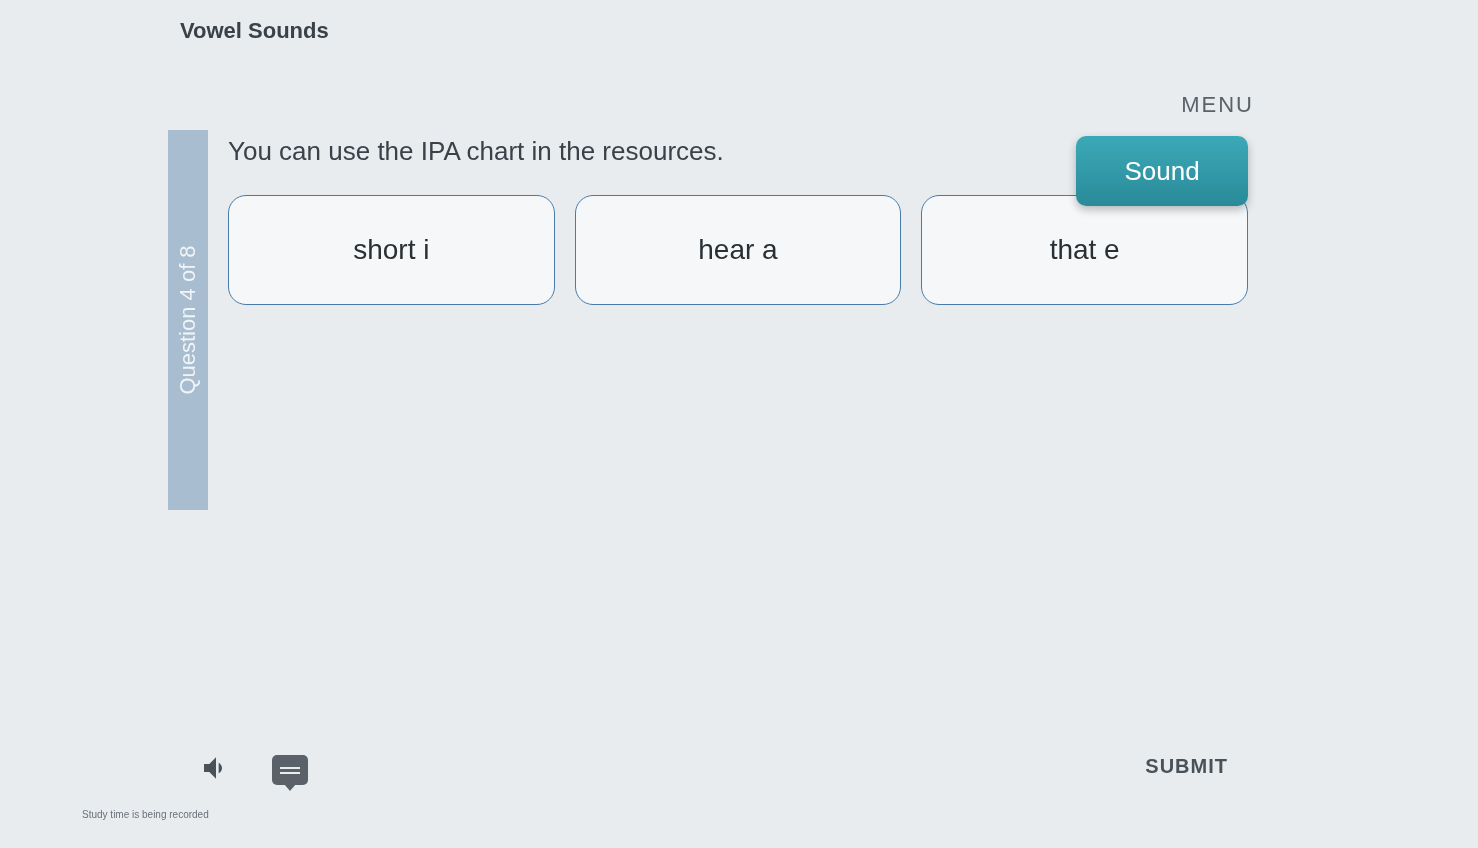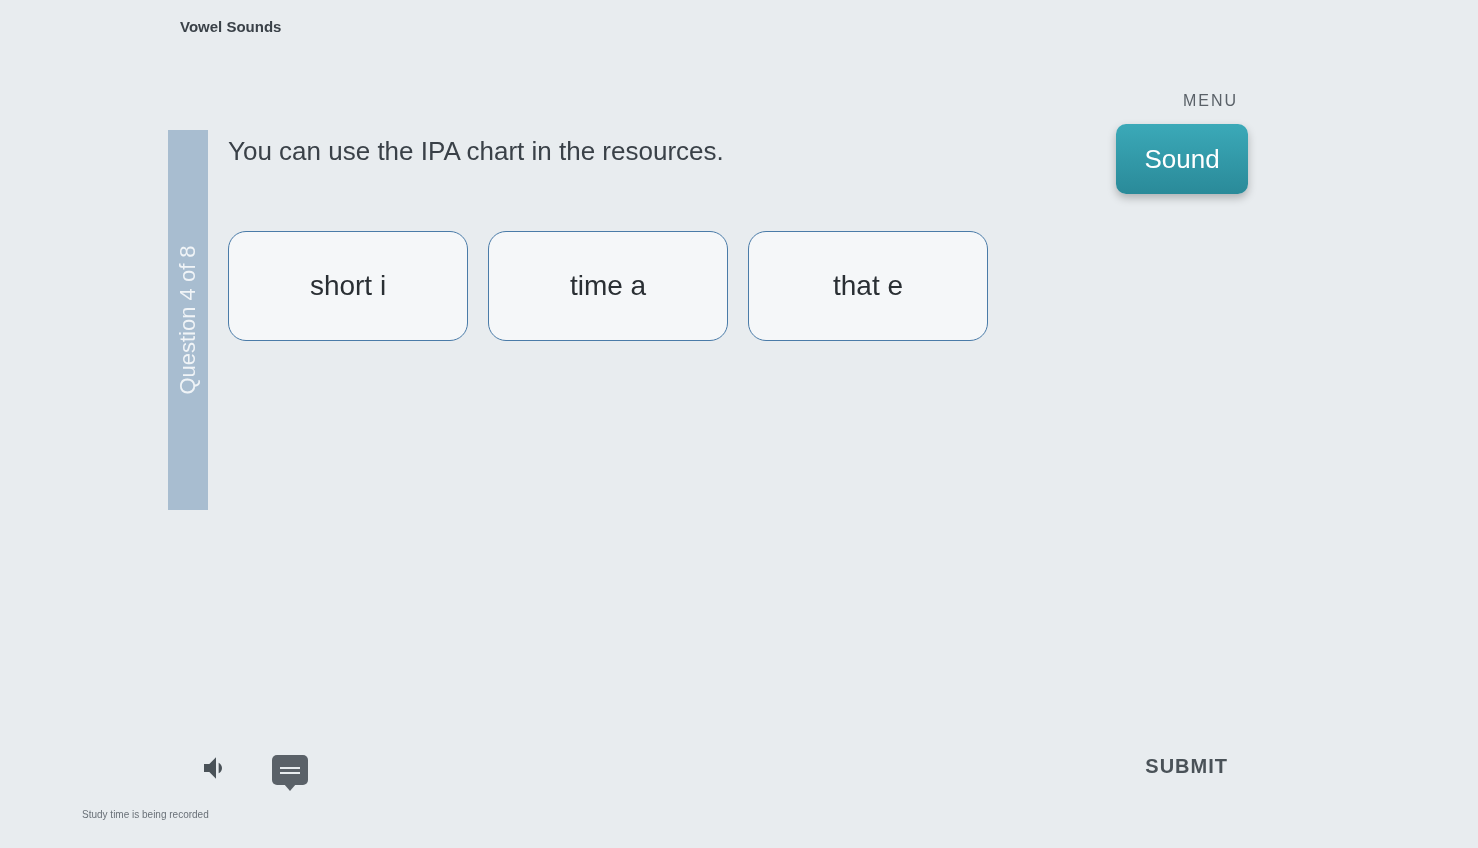--- a/index.html
+++ b/index.html
@@ -12,29 +12,29 @@
       background: #e8ecef;
       width: 1478px;
       height: 848px;
       overflow: hidden;
       position: relative;
     }
     .page-title {
       position: absolute;
       top: 18px;
       left: 180px;
-      font-size: 15px;
+      font-size: 22px;
       font-weight: 700;
       color: #3a4148;
     }
     .menu-button {
       position: absolute;
       top: 92px;
-      right: 240px;
-      font-size: 16px;
+      right: 224px;
+      font-size: 22px;
       color: #5a6168;
       letter-spacing: 2px;
       cursor: pointer;
     }
     .question-sidebar {
       position: absolute;
       left: 168px;
       top: 130px;
       width: 40px;
       height: 380px;
@@ -63,38 +63,38 @@
       line-height: 1.35;
       max-width: 770px;
     }
     .instruction-sub {
       font-size: 26px;
       color: #3a4148;
       margin-top: 16px;
     }
     .sound-button {
       position: absolute;
-      top: 4px;
+      top: 16px;
       right: 0px;
-      width: 132px;
+      width: 172px;
       height: 70px;
       background: linear-gradient(to bottom, #3ba9b8, #2a8a99);
       border: none;
       border-radius: 10px;
       color: #ffffff;
       font-size: 26px;
       font-weight: 500;
       cursor: pointer;
       box-shadow: 0 4px 8px rgba(0,0,0,0.25);
     }
     .options-grid {
       display: grid;
-      grid-template-columns: 1fr 1fr 1fr 1fr;
+      grid-template-columns: 1fr 1fr 1fr;
       gap: 28px 20px;
-      margin-top: 64px;
+      margin-top: 28px;
       max-width: 1020px;
     }
     .option-button {
       height: 110px;
       border: 1.5px solid #4a7ba8;
       border-radius: 18px;
       background: #f5f7f9;
       font-size: 28px;
       color: #2a2f34;
       cursor: pointer;
@@ -176,21 +176,21 @@
   <div class="question-sidebar-text">Question 4 of 8</div>
 </div>
 
 <div class="content-area">
   <div class="instruction-sub">You can use the IPA chart in the resources.</div>
 
   <button class="sound-button">Sound</button>
 
   <div class="options-grid">
     <button class="option-button">short i</button>
-    <button class="option-button">time a</button>
+    <button class="option-button">hear a</button>
     <button class="option-button">that e</button>
   </div>
 </div>
 
 <div class="footer">
   <div class="icon-group">
     <span class="volume-icon">
       <svg viewBox="0 0 24 24">
           <path d="M3 9v6h4l5 5V4L7 9H3zm13.5 3c0-1.77-1.02-3.29-2.5-4.03v8.05c1.48-.73 2.5-2.25 2.5-4.02z"></path>
         </svg>

